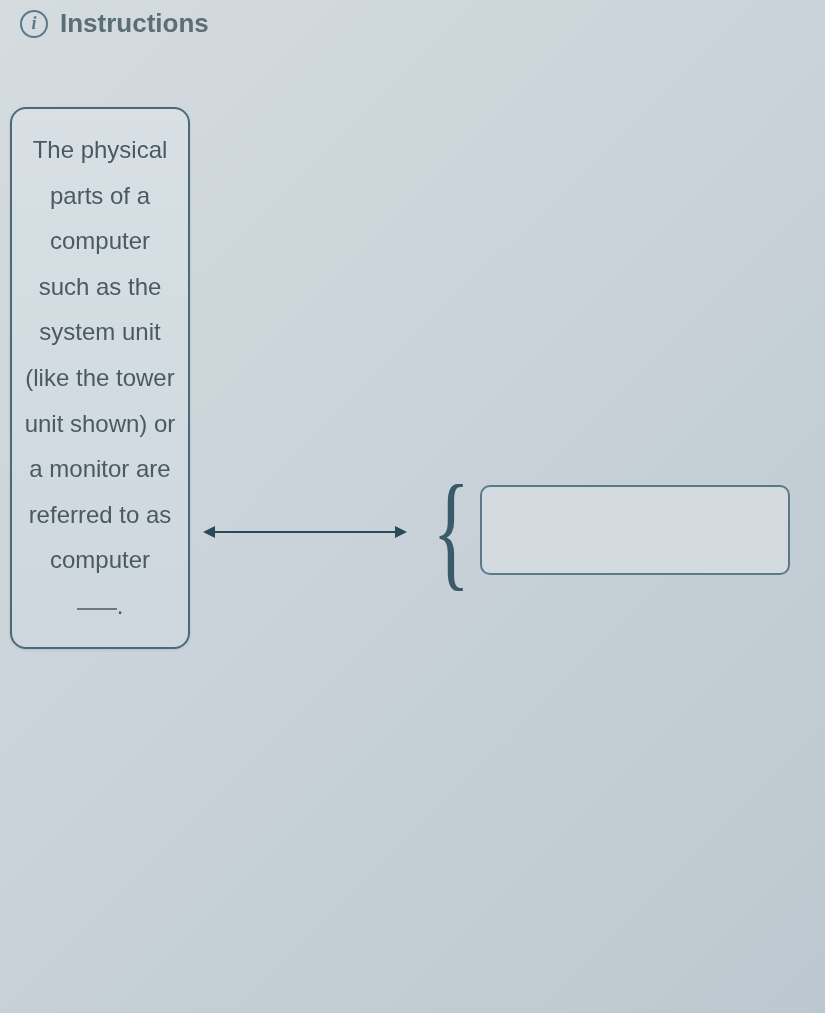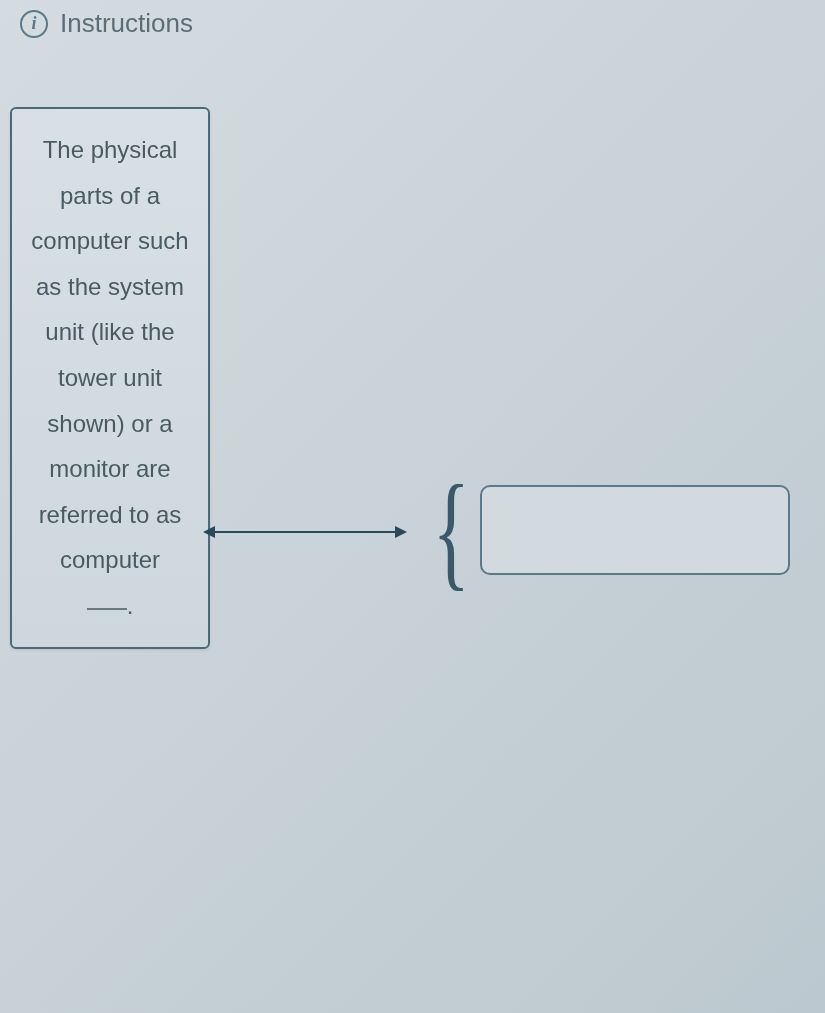--- a/index.html
+++ b/index.html
@@ -31,33 +31,33 @@
       justify-content: center;
       color: #5a7a8a;
       font-family: Georgia, serif;
       font-style: italic;
       font-size: 18px;
       font-weight: bold;
     }
     .instructions-label {
       color: #5a6e78;
       font-size: 26px;
-      font-weight: 400;
+      font-weight: 700;
     }
     .content {
       position: relative;
       padding: 60px 0 0 10px;
       display: flex;
       align-items: center;
     }
     .question-card {
-      width: 200px;
+      width: 180px;
       background: linear-gradient(180deg, #d8e0e5 0%, #cdd7dd 100%);
       border: 2px solid #4a6a7a;
-      border-radius: 6px;
+      border-radius: 16px;
       padding: 18px 10px;
       text-align: center;
       color: #4a5a62;
       font-size: 24px;
       line-height: 1.9;
       box-shadow: 0 1px 3px rgba(0,0,0,0.1);
     }
     .blank-line {
       display: inline-block;
       width: 40px;

